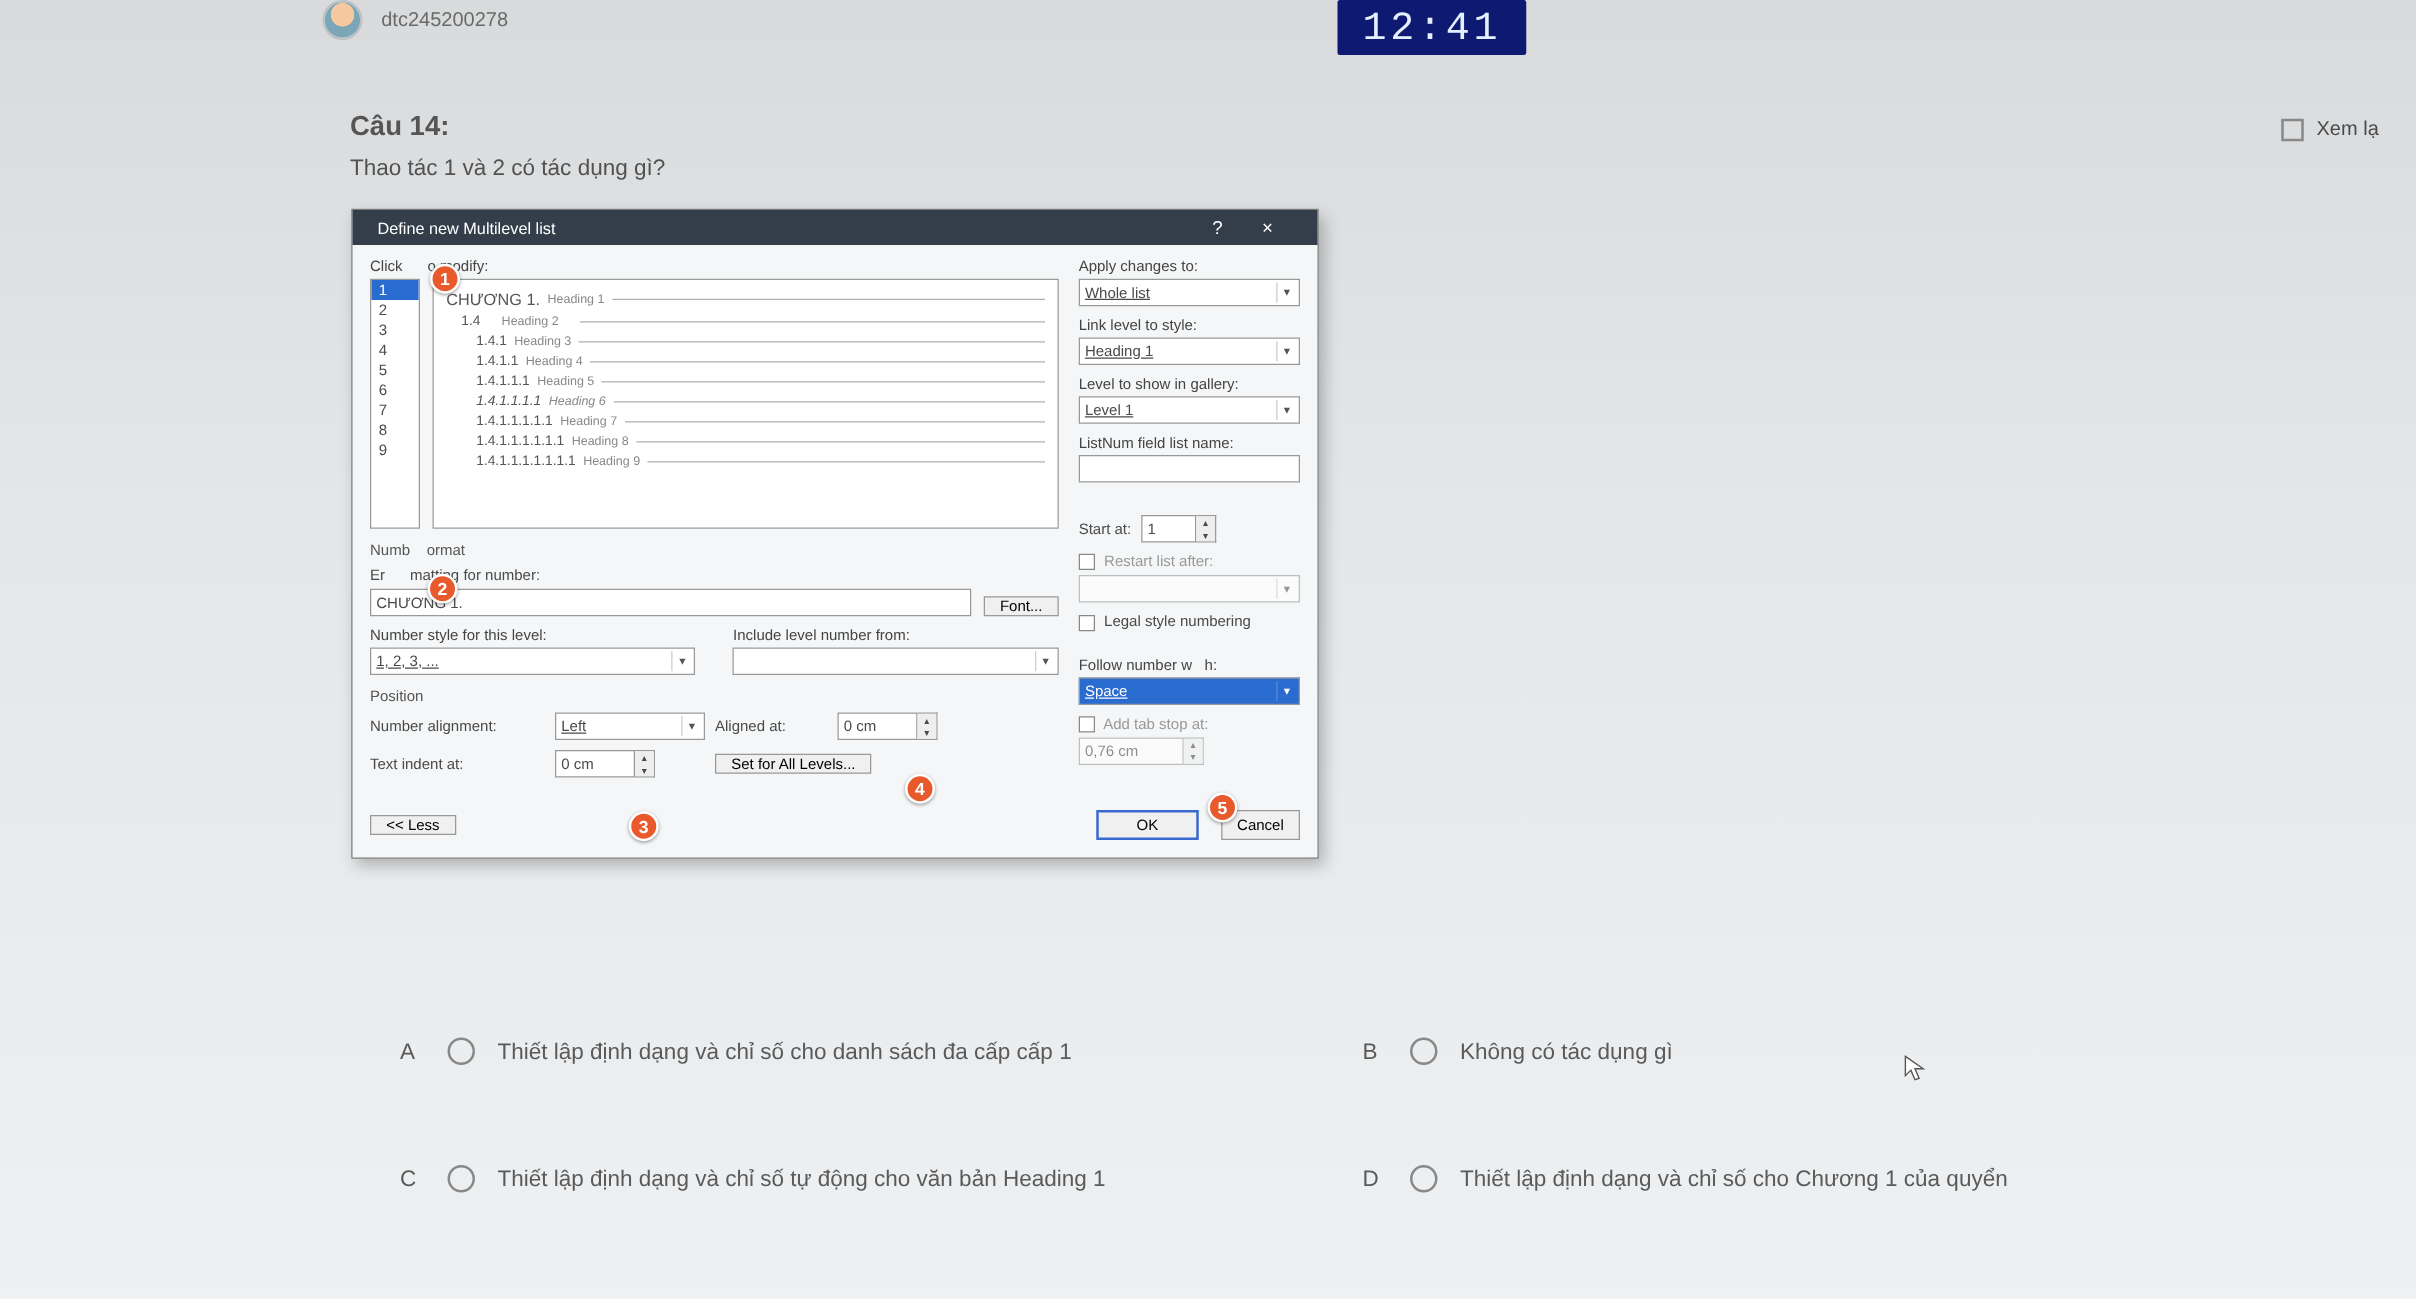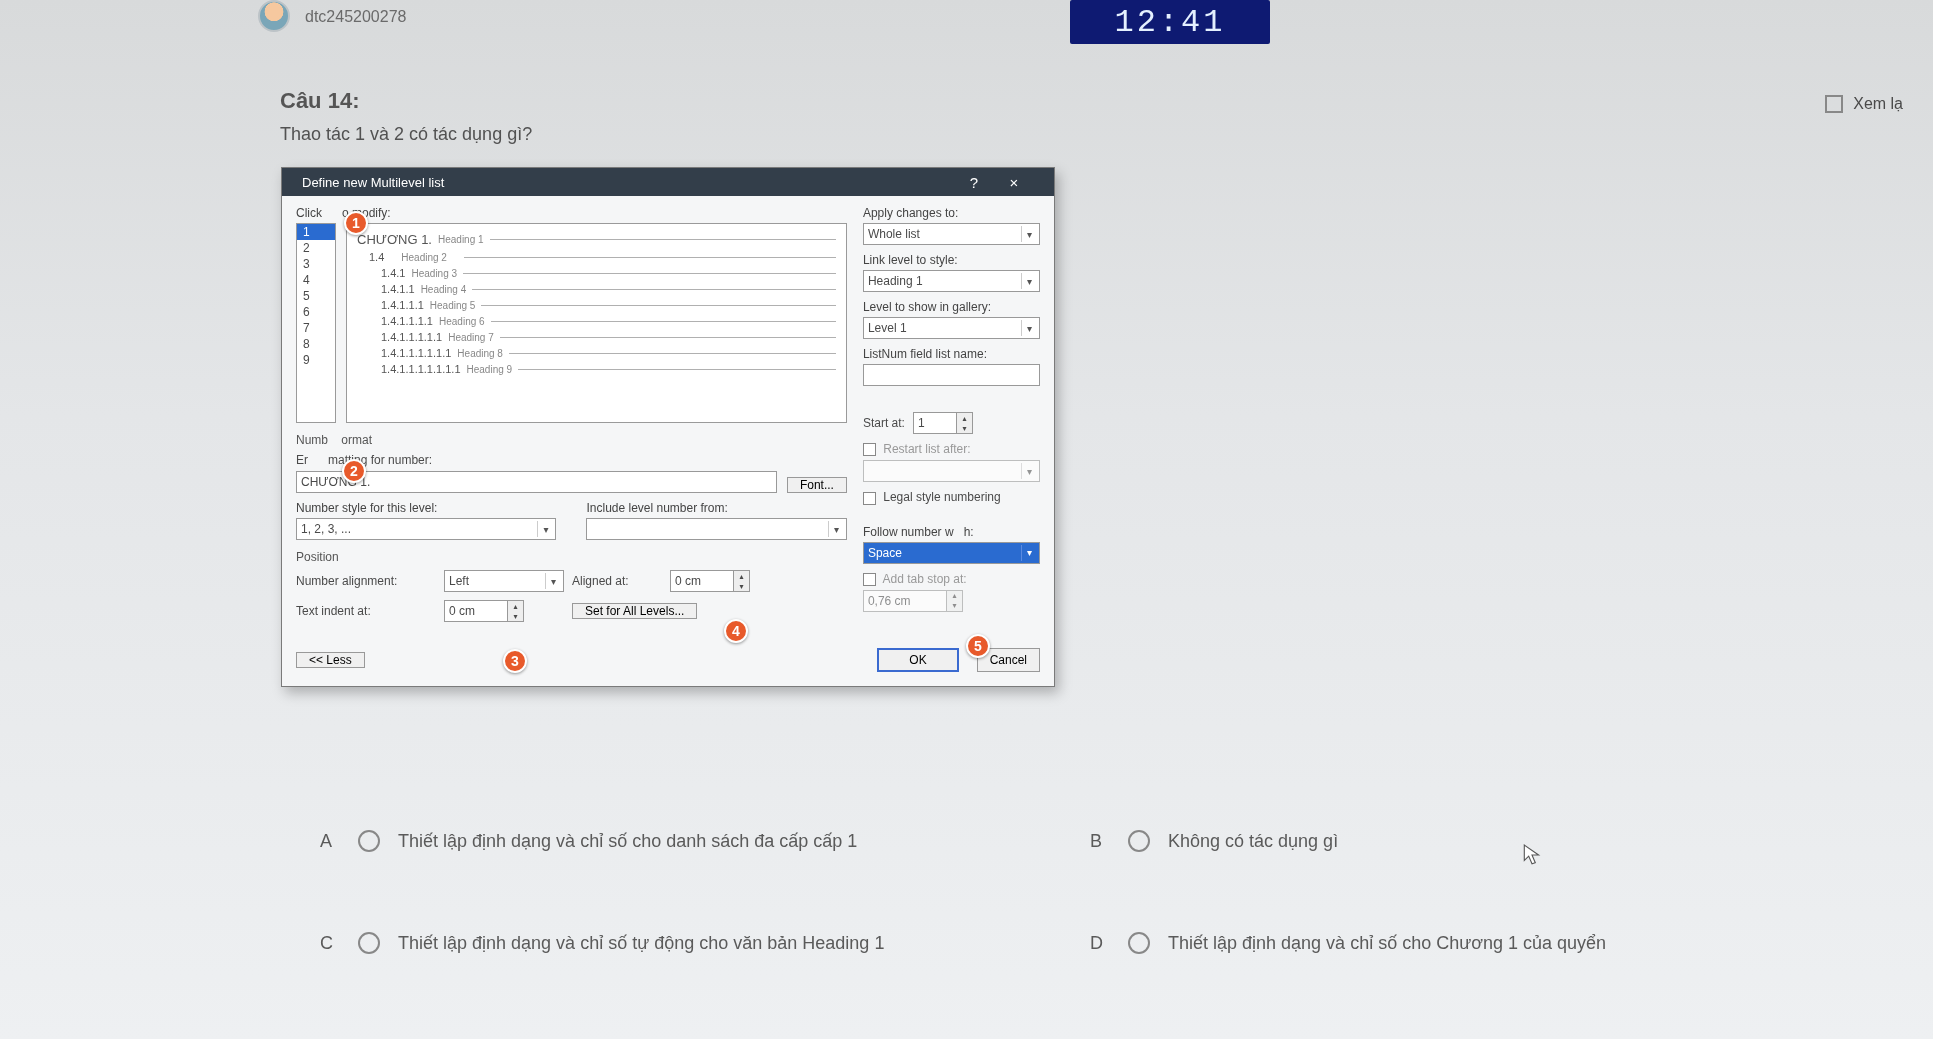--- a/index.html
+++ b/index.html
@@ -25,21 +25,21 @@
   position: absolute; left: 258px; top: 0;
   border: 2px solid #bcc3c7;
 }
 .username {
   position: absolute; left: 305px; top: 8px;
   font-size: 16px; color: #6a6a6a;
 }
 .clock {
   position: absolute;
   left: 1070px; top: 0;
-  width: 200px; height: 44px;
+  width: 151px; height: 44px;
   background: #0e1a72;
   color: #e4f0ff;
   font-family: "Courier New", monospace;
   font-size: 32px;
   letter-spacing: 3px;
   display: flex; align-items: center; justify-content: center;
   border-radius: 2px;
 }
 .review-flag {
   position: absolute; right: 30px; top: 95px;
@@ -111,21 +111,21 @@
   white-space: nowrap;
 }
 .prev-rule { flex: 1; height: 1px; background: #b0b0b0; }
 .prev-label { color: #888; font-size: 10px; }
 
 .field-group { margin-bottom: 8px; }
 .select {
   width: 100%; height: 22px;
   border: 1px solid #999; background: #fff;
   font-size: 12px; padding: 0 4px;
-  position: relative; display: flex; align-items: center;
+  position: relative; display: flex; align-items: center; text-decoration: underline;
 }
 .select .caret {
   position: absolute; right: 2px; top: 2px;
   width: 16px; height: 16px;
   display: flex; align-items: center; justify-content: center;
   font-size: 10px; color: #555;
   border-left: 1px solid #ccc;
 }
 .input-t {
   height: 22px; border: 1px solid #999; background: #fff;
@@ -277,21 +277,21 @@
               <div class="preview-line" style="margin-left: 24px;">
                 <span style="font-size: 11px;">1.4.1.1</span>
                 <span class="prev-label">Heading 4</span>
                 <span class="prev-rule"></span>
               </div>
               <div class="preview-line" style="margin-left: 24px;">
                 <span style="font-size: 11px;">1.4.1.1.1</span>
                 <span class="prev-label">Heading 5</span>
                 <span class="prev-rule"></span>
               </div>
-              <div class="preview-line" style="margin-left: 24px;">
+              <div class="preview-line" style="margin-left: 24px; font-style: italic;">
                 <span style="font-size: 11px;">1.4.1.1.1.1</span>
                 <span class="prev-label">Heading 6</span>
                 <span class="prev-rule"></span>
               </div>
               <div class="preview-line" style="margin-left: 24px;">
                 <span style="font-size: 11px;">1.4.1.1.1.1.1</span>
                 <span class="prev-label">Heading 7</span>
                 <span class="prev-rule"></span>
               </div>
               <div class="preview-line" style="margin-left: 24px;">

